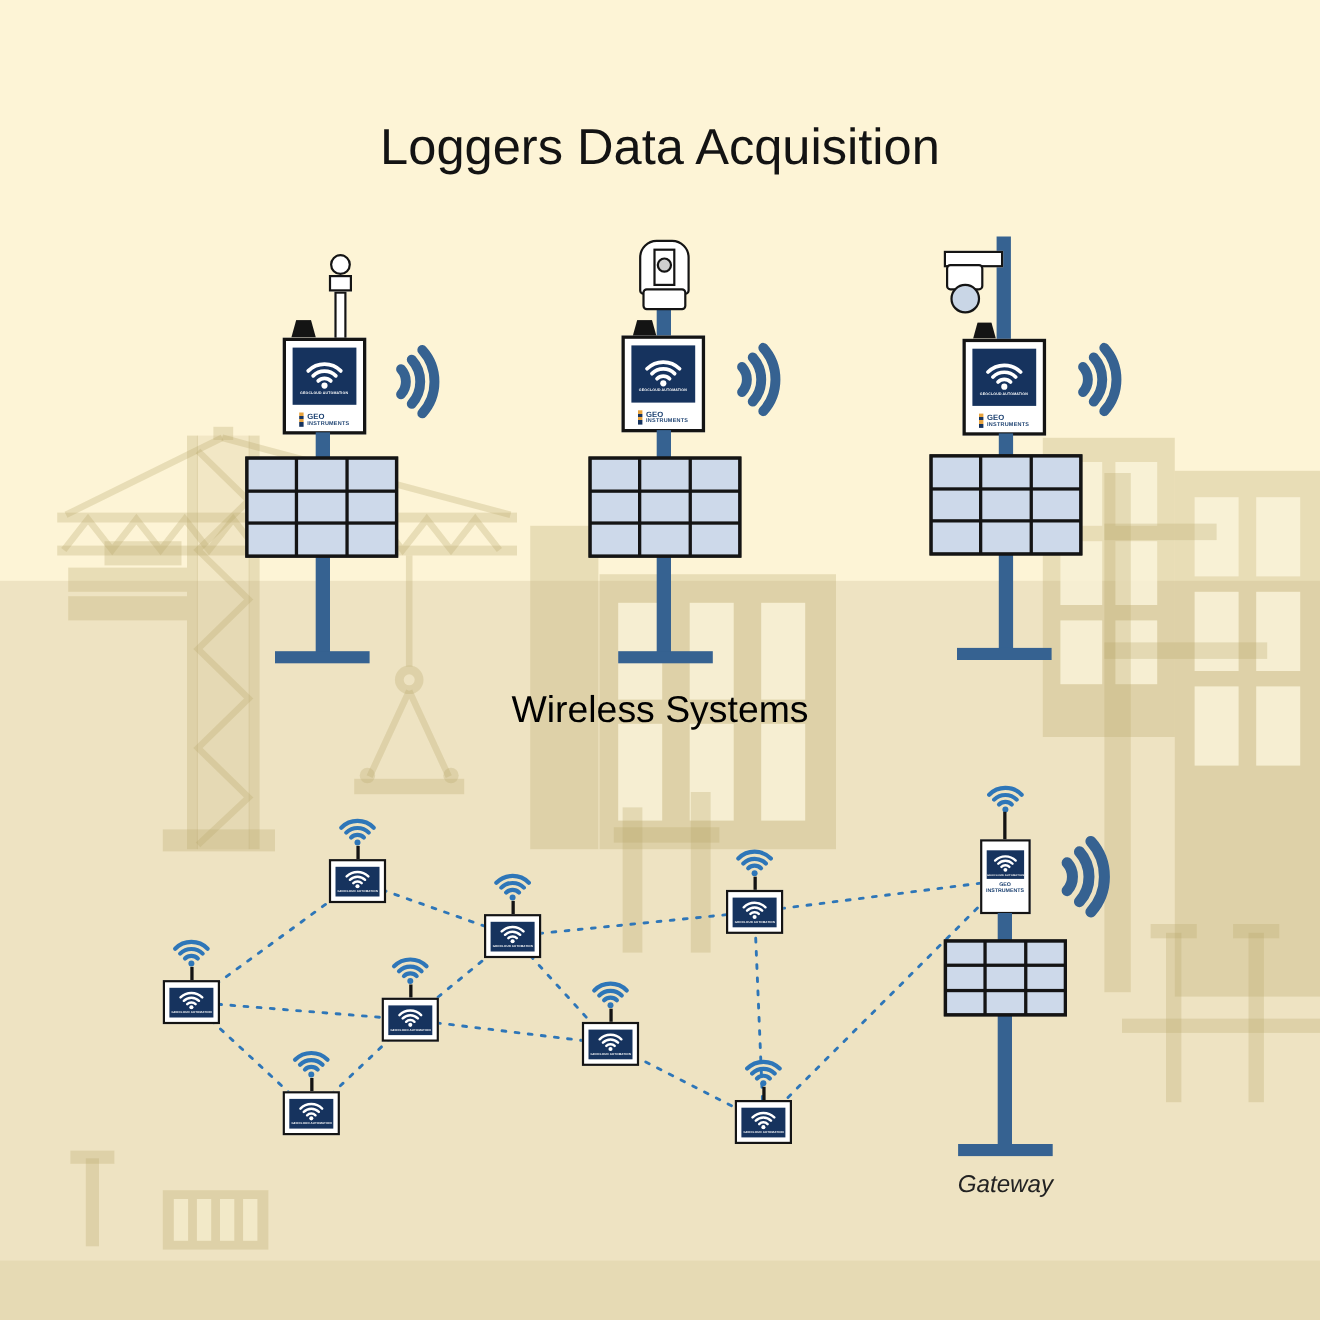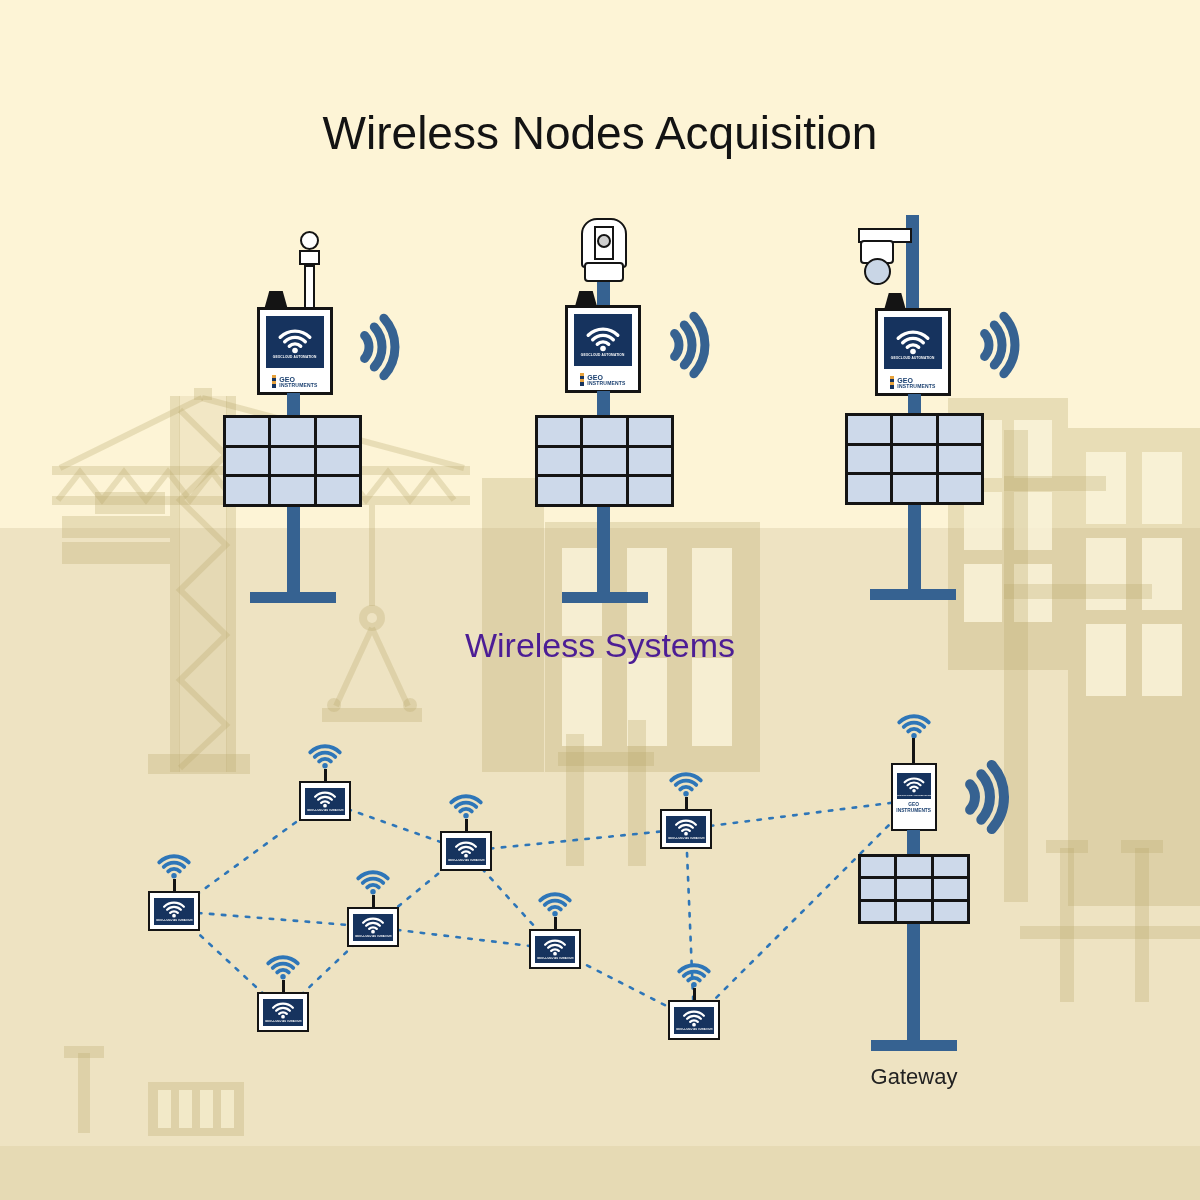--- a/index.html
+++ b/index.html
@@ -9,22 +9,22 @@
   
   .band{position:absolute;left:0;width:1200px;background:#eee3c2;}
   .band2{position:absolute;left:0;width:1200px;background:#e6dab4;}
   
   .sf{fill:rgba(187,168,110,.30);}
   .sf2{fill:rgba(187,168,110,.16);}
   .sw{fill:rgba(252,246,222,.78);}
   .ss{stroke:rgba(187,168,110,.30);fill:none;stroke-width:6;}
   
   .title{position:absolute;left:0;right:0;top:106px;text-align:center;font-size:46px;color:#131313;}
-  .label-md{position:absolute;left:300px;width:600px;text-align:center;font-size:34px;color:#4c1d95;}
-  .gw-label{position:absolute;font-size:22px;color:#222;text-align:center;}
+  .label-md{position:absolute;left:300px;width:600px;text-align:center;font-size:34px;color:#000000;}
+  .gw-label{position:absolute;font-size:22px;color:#222;text-align:center;font-style:italic;}
   
   .pole,.base{position:absolute;background:#366291;}
   .cap{position:absolute;background:#141414;clip-path:polygon(10% 100%,26% 0,74% 0,90% 100%);}
   .white-part{position:absolute;background:#fff;border:2.5px solid #141414;box-sizing:border-box;}
   .box{position:absolute;background:#fff;border:3px solid #141414;box-sizing:border-box;
        display:flex;flex-direction:column;}
   .panel{background:#16335e;margin:6px 6px 3px;height:52px;display:flex;flex-direction:column;
          align-items:center;justify-content:center;}
   .microtext{font-size:8px;transform:scale(.4);transform-origin:center;color:#fff;font-weight:bold;
              white-space:nowrap;letter-spacing:.4px;line-height:1;margin-top:-1px;}
@@ -132,21 +132,21 @@
       <rect class="sf" x="78" y="1053" width="12" height="80"></rect>
       <rect class="sf" x="64" y="1046" width="40" height="12"></rect>
       <rect class="sf" x="148" y="1082" width="96" height="54"></rect>
       <rect x="158" y="1090" width="13" height="38" fill="#f2e9c8"></rect>
       <rect x="179" y="1090" width="13" height="38" fill="#f2e9c8"></rect>
       <rect x="200" y="1090" width="13" height="38" fill="#f2e9c8"></rect>
       <rect x="221" y="1090" width="13" height="38" fill="#f2e9c8"></rect>
     </g>
   </svg>
 
-  <h1 class="title" style="margin:0;font-weight:400;">Wireless Nodes Acquisition</h1>
+  <h1 class="title" style="margin:0;font-weight:400;">Loggers Data Acquisition</h1>
 
   <div class="abs" style="left:0;top:0;">
     <div class="white-part" style="left:304px;top:265px;width:11px;height:44px;"></div>
     <div class="white-part" style="left:300px;top:231px;width:19px;height:19px;border-radius:50%;"></div>
     <div class="white-part" style="left:299px;top:250px;width:21px;height:15px;"></div>
     <div class="cap" style="left:262px;top:291px;width:28px;height:16px;"></div>
     <div class="box" style="left:257px;top:307px;width:76px;height:88px;">
       <div class="panel">
         <svg width="44" height="30" viewBox="0 0 44 30">
           <circle cx="22" cy="26.5" r="2.8" fill="#fff"></circle>

